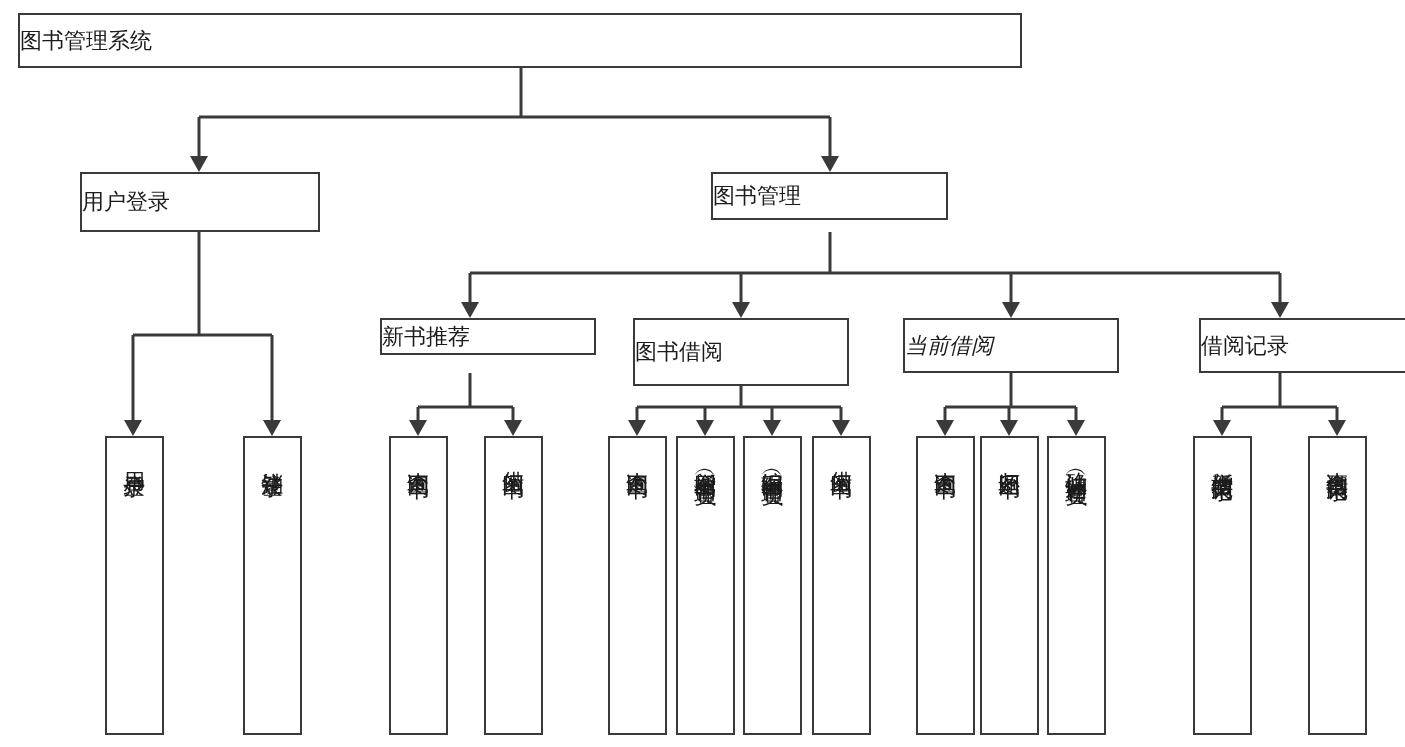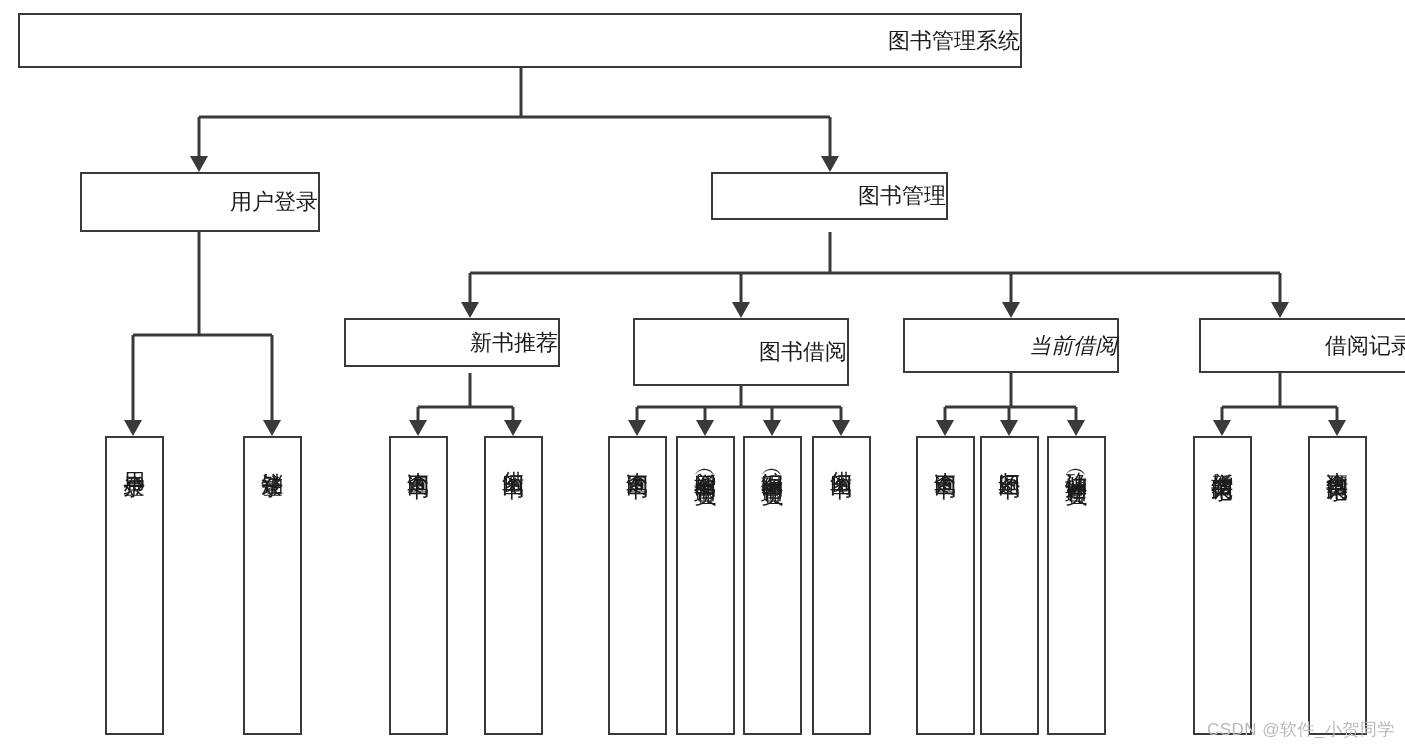--- a/index.html
+++ b/index.html
@@ -25,21 +25,21 @@
     height: 747px;
     pointer-events: none;
   }
   .node {
     position: absolute;
     box-sizing: border-box;
     background: #ffffff;
     border: 2px solid #3a3a3a;
     display: flex;
     align-items: center;
-    justify-content: flex-end;
+    justify-content: flex-start;
     color: #1b1b1b;
   }
   .node-label {
     display: block;
     text-align: center;
     line-height: 1.06;
     white-space: pre;
   }
   .horiz .node-label {
     writing-mode: horizontal-tb;
@@ -127,21 +127,21 @@
   <div id="nodes">
       <div class="node horiz" style="left: 18px; top: 13px; width: 1004px; height: 55px;">
         <span class="node-label">图书管理系统</span>
       </div>
       <div class="node horiz" style="left: 80px; top: 172px; width: 240px; height: 60px;">
         <span class="node-label">用户登录</span>
       </div>
       <div class="node horiz" style="left: 711px; top: 172px; width: 237px; height: 48px;">
         <span class="node-label">图书管理</span>
       </div>
-      <div class="node horiz" style="left: 344px; top: 318px; width: 216px; height: 49px;">
+      <div class="node horiz" style="left: 380px; top: 318px; width: 216px; height: 37px;">
         <span class="node-label">新书推荐</span>
       </div>
       <div class="node horiz" style="left: 633px; top: 318px; width: 216px; height: 68px;">
         <span class="node-label">图书借阅</span>
       </div>
       <div class="node horiz" style="left: 903px; top: 318px; width: 216px; height: 55px; font-style: italic;">
         <span class="node-label">当前借阅</span>
       </div>
       <div class="node horiz" style="left: 1172px; top: 318px; width: 216px; height: 55px; margin-left: 27px;">
         <span class="node-label">借阅记录</span>
@@ -179,14 +179,13 @@
       <div class="node vert" style="left: 1047px; top: 436px; width: 59px; height: 299px;">
         <span class="node-label">确认归还（管理员）</span>
       </div>
       <div class="node vert" style="left: 1193px; top: 436px; width: 59px; height: 299px;">
         <span class="node-label">新增借阅记录</span>
       </div>
       <div class="node vert" style="left: 1308px; top: 436px; width: 59px; height: 299px;">
         <span class="node-label">查询借阅记录</span>
       </div>
     </div>
-  <div class="watermark">CSDN @软件_小贺同学</div>
 </div>
 
 </body></html>

